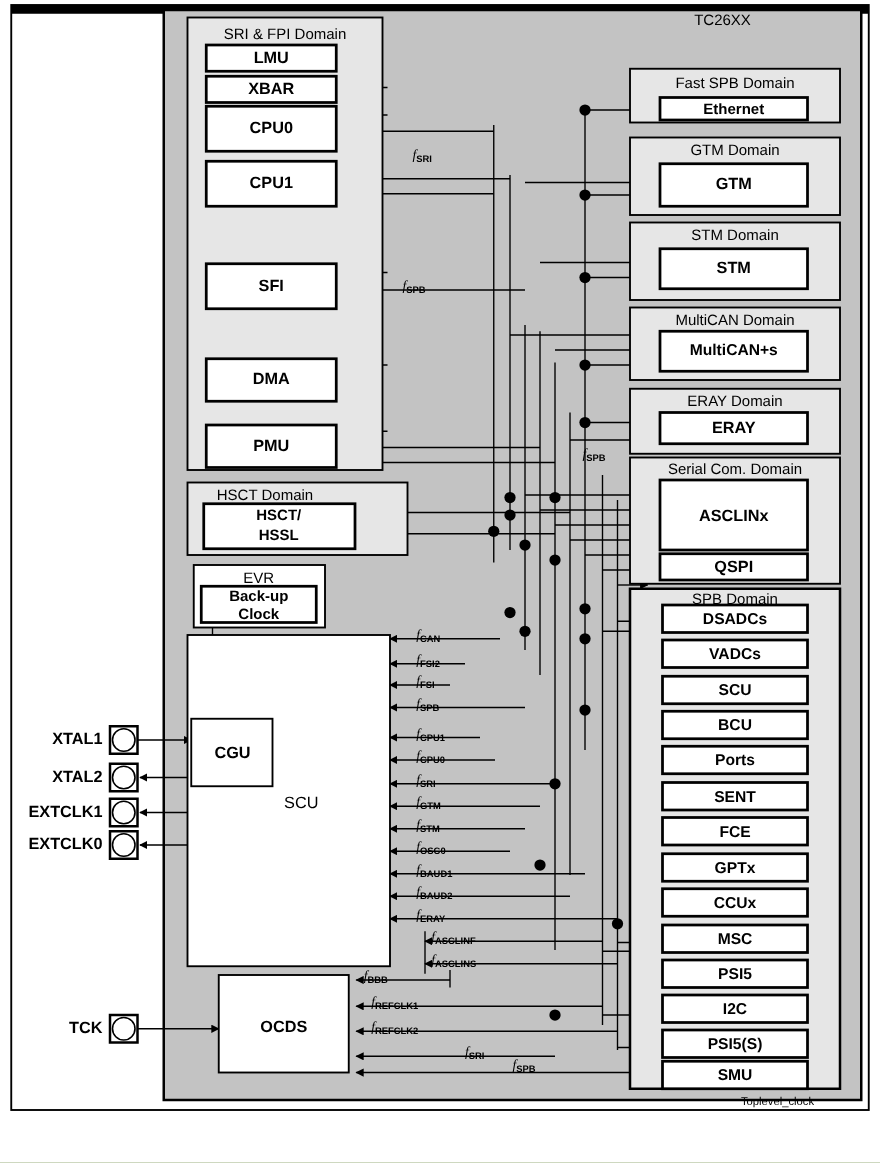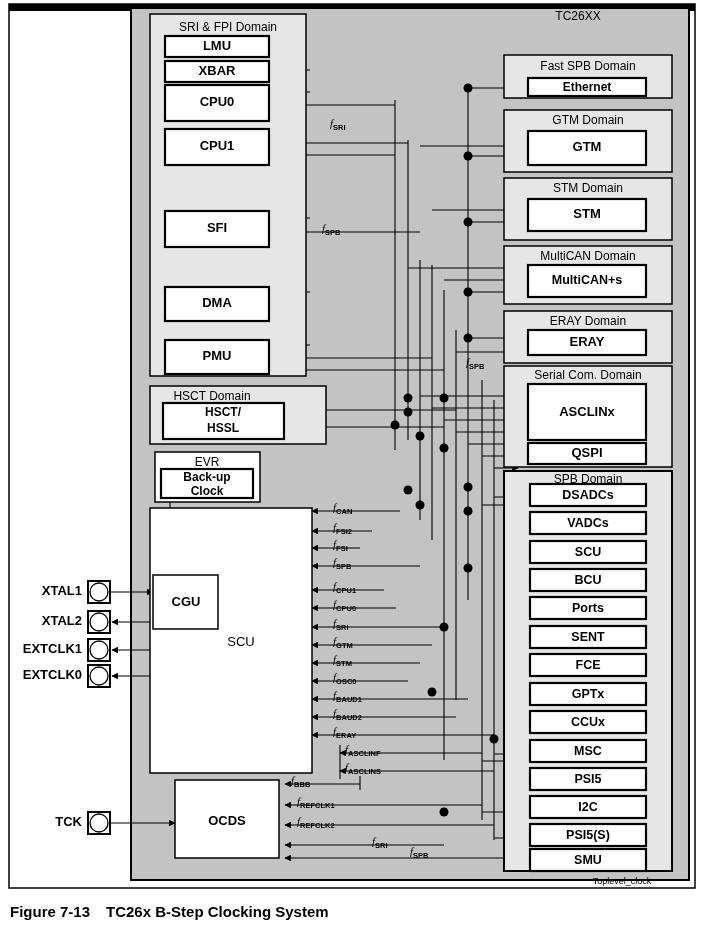--- a/index.html
+++ b/index.html
@@ -435,17 +435,14 @@
         <text x="291" y="784"><tspan class="clk-f">f</tspan><tspan class="clk-sub" dy="2.5">BBB</tspan></text>
         <text x="297" y="805"><tspan class="clk-f">f</tspan><tspan class="clk-sub" dy="2.5">REFCLK1</tspan></text>
         <text x="297" y="825"><tspan class="clk-f">f</tspan><tspan class="clk-sub" dy="2.5">REFCLK2</tspan></text>
         <text x="372" y="845"><tspan class="clk-f">f</tspan><tspan class="clk-sub" dy="2.5">SRI</tspan></text>
         <text x="410" y="855"><tspan class="clk-f">f</tspan><tspan class="clk-sub" dy="2.5">SPB</tspan></text>
       </g>
 
     <text class="toplevel" x="622" y="884">Toplevel_clock</text>
   </svg>
 
-  <div class="caption">
-    <span class="num">Figure 7-13</span><span>TC26x B-Step Clocking System</span>
-  </div>
 
 </div>
 
 </body></html>

